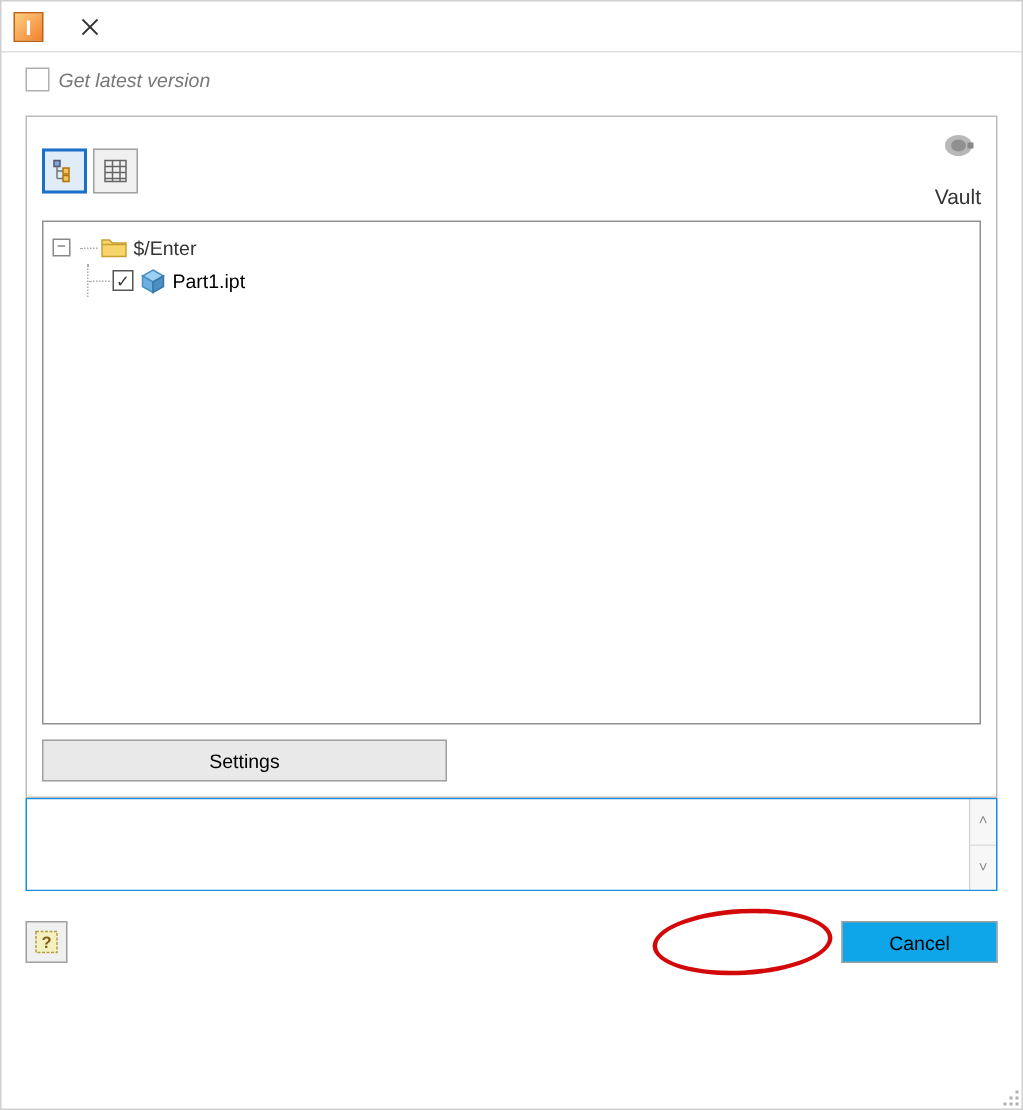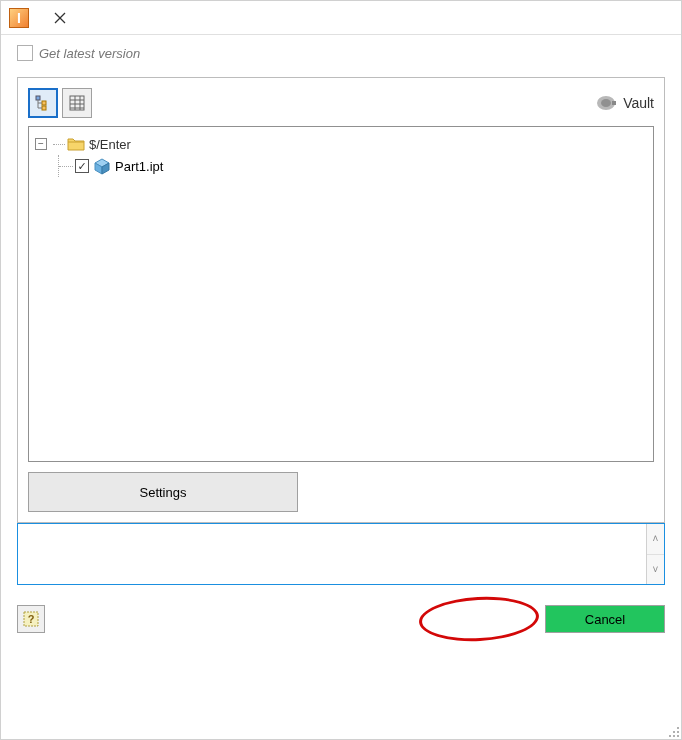--- a/index.html
+++ b/index.html
@@ -12,45 +12,45 @@
     .close-btn svg { width: 12px; height: 12px; }
     .content { flex: 1; padding: 10px 16px 16px 16px; display: flex; flex-direction: column; }
     .checkbox-row { display: flex; align-items: center; margin-bottom: 16px; }
     .checkbox { width: 16px; height: 16px; border: 1px solid #b0b0b0; background: #fff; margin-right: 6px; }
     .checkbox-label { font-size: 13px; color: #777; font-style: italic; }
     .panel { border: 1px solid #bcbcbc; padding: 10px; display: flex; flex-direction: column; }
     .toolbar-row { display: flex; align-items: center; margin-bottom: 8px; }
     .view-btn { width: 30px; height: 30px; border: 1px solid #a0a0a0; background: #f0f0f0; margin-right: 4px; display: flex; align-items: center; justify-content: center; cursor: pointer; }
     .view-btn.active { border: 2px solid #1a6fc9; background: #e0ecf8; }
     .spacer { flex: 1; }
-    .vault-area { display: flex; align-items: center; gap: 6px; font-size: 14px; color: #333; }
+    .vault-area { display: flex; align-items: center; gap: 17px; font-size: 14px; color: #333; flex-direction: column; }
     .vault-icon { width: 22px; height: 18px; }
     .tree-panel { border: 1px solid #909090; background: #fff; height: 336px; padding: 6px; overflow: auto; }
     .tree-row { display: flex; align-items: center; height: 22px; font-size: 13px; color: #333; }
     .tree-row .exp { width: 12px; height: 12px; border: 1px solid #888; display: flex; align-items: center; justify-content: center; font-size: 10px; line-height: 1; margin-right: 4px; color: #555; cursor: pointer; }
     .tree-row .dots { width: 12px; border-bottom: 1px dotted #aaa; margin: 0 2px; align-self: center; height: 1px; }
     .folder-icon { width: 18px; height: 14px; margin-right: 4px; }
     .tree-child { margin-left: 18px; display: flex; align-items: center; height: 22px; font-size: 13px; }
     .tree-child .vline { height: 22px; border-left: 1px dotted #aaa; margin-left: 5px; }
     .tree-child .hline { width: 14px; border-bottom: 1px dotted #aaa; height: 1px; }
     .small-check { width: 14px; height: 14px; border: 1px solid #555; background: #fff; display: flex; align-items: center; justify-content: center; margin: 0 4px 0 2px; font-size: 11px; color: #333; }
     .cube-icon { width: 18px; height: 18px; margin-right: 4px; }
     .status-row { display: flex; align-items: center; margin-top: 10px; }
     .status-text { font-size: 13px; color: #333; flex: 1; }
-    .settings-btn { width: 270px; height: 40px; border: 1px solid #a0a0a0; background: #e9e9e9; font-size: 13px; cursor: pointer; }
+    .settings-btn { width: 270px; height: 28px; border: 1px solid #a0a0a0; background: #e9e9e9; font-size: 13px; cursor: pointer; }
     .comments-label { font-size: 13px; color: #333; margin-top: 22px; margin-bottom: 8px; }
     .comments-box { border: 1px solid #1a8fe0; height: 62px; display: flex; }
     .comments-text { flex: 1; padding: 4px; border: none; resize: none; font-size: 13px; outline: none; }
     .spin { width: 18px; display: flex; flex-direction: column; border-left: 1px solid #d0d0d0; }
     .spin-btn { flex: 1; display: flex; align-items: center; justify-content: center; color: #888; font-size: 10px; cursor: pointer; background: #f7f7f7; }
     .spin-btn:first-child { border-bottom: 1px solid #e0e0e0; }
     .footer { display: flex; align-items: center; margin-top: 20px; position: relative; }
     .help-btn { width: 28px; height: 28px; border: 1px solid #a0a0a0; background: #f0f0f0; display: flex; align-items: center; justify-content: center; cursor: pointer; }
     .empty-btn { width: 100px; height: 28px; margin-left: auto; margin-right: 10px; position: relative; }
-    .cancel-btn { width: 120px; height: 28px; border: 1px solid #a0a0a0; background: #22c55e; font-size: 13px; cursor: pointer; }
+    .cancel-btn { width: 104px; height: 28px; border: 1px solid #a0a0a0; background: #0ea5e9; font-size: 13px; cursor: pointer; }
     .red-ellipse { position: absolute; width: 120px; height: 44px; border: 3px solid #d30808; border-radius: 50%; top: -8px; left: -16px; transform: rotate(-3deg); pointer-events: none; }
     .grip { position: absolute; right: 2px; bottom: 2px; width: 12px; height: 12px; }
     .grip div { position: absolute; width: 2px; height: 2px; background: #b0b0b0; }
   </style>
 </head>
 <body>
 
 <div class="window">
 
   <div class="titlebar">

